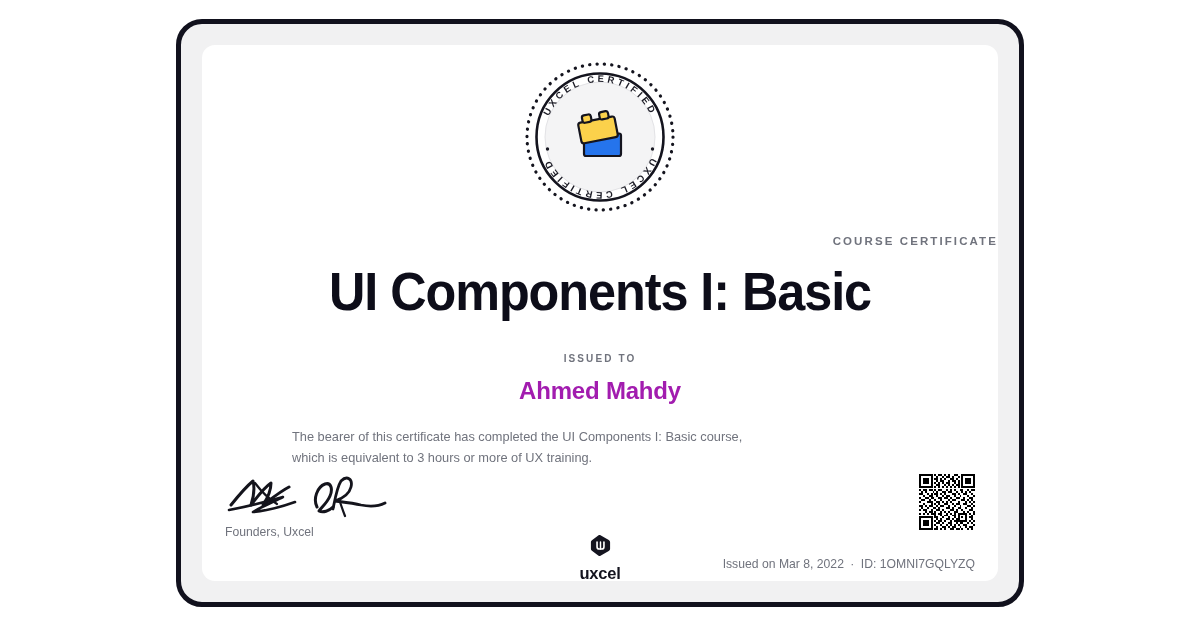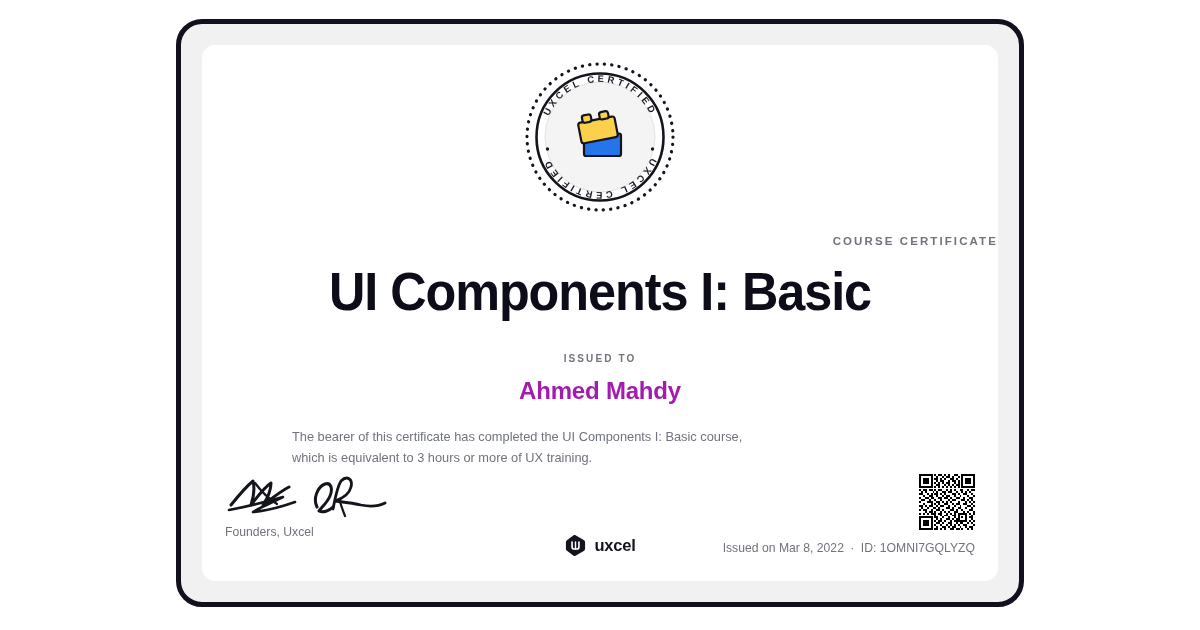--- a/index.html
+++ b/index.html
@@ -135,33 +135,34 @@
   }
 
   .brand {
     position: absolute;
     left: 0; right: 0;
     top: 489px;
     display: flex;
     align-items: center;
     justify-content: center;
     gap: 7px;
+    flex-direction: column;
   }
   .brand-mark { width: 23px; height: 23px; display: block; }
   .brand-name {
     font-size: 16.5px;
     font-weight: bold;
     color: #14141f;
     letter-spacing: -0.2px;
   }
 
   .meta {
     position: absolute;
     right: 23px;
-    top: 496px;
+    top: 512px;
     font-size: 12.2px;
     color: #70737d;
     white-space: nowrap;
   }
   .meta .dot { padding: 0 3px; }
 
   .qr {
     position: absolute;
     right: 23px;
     top: 429px;

